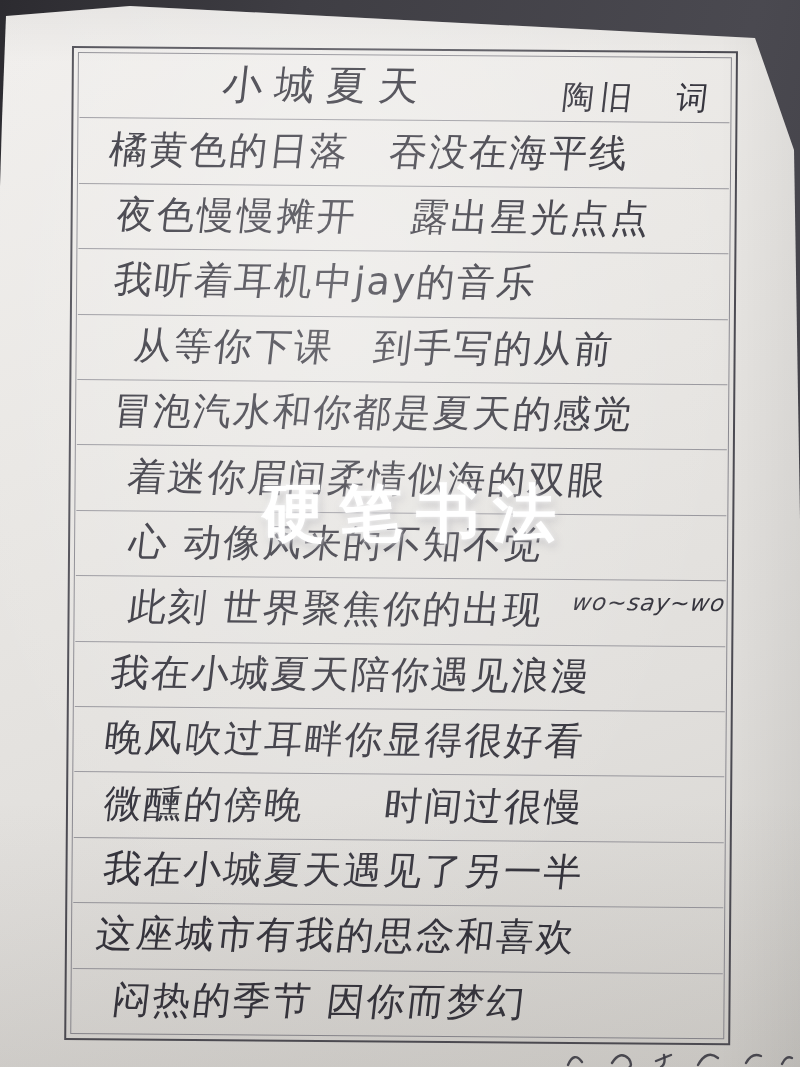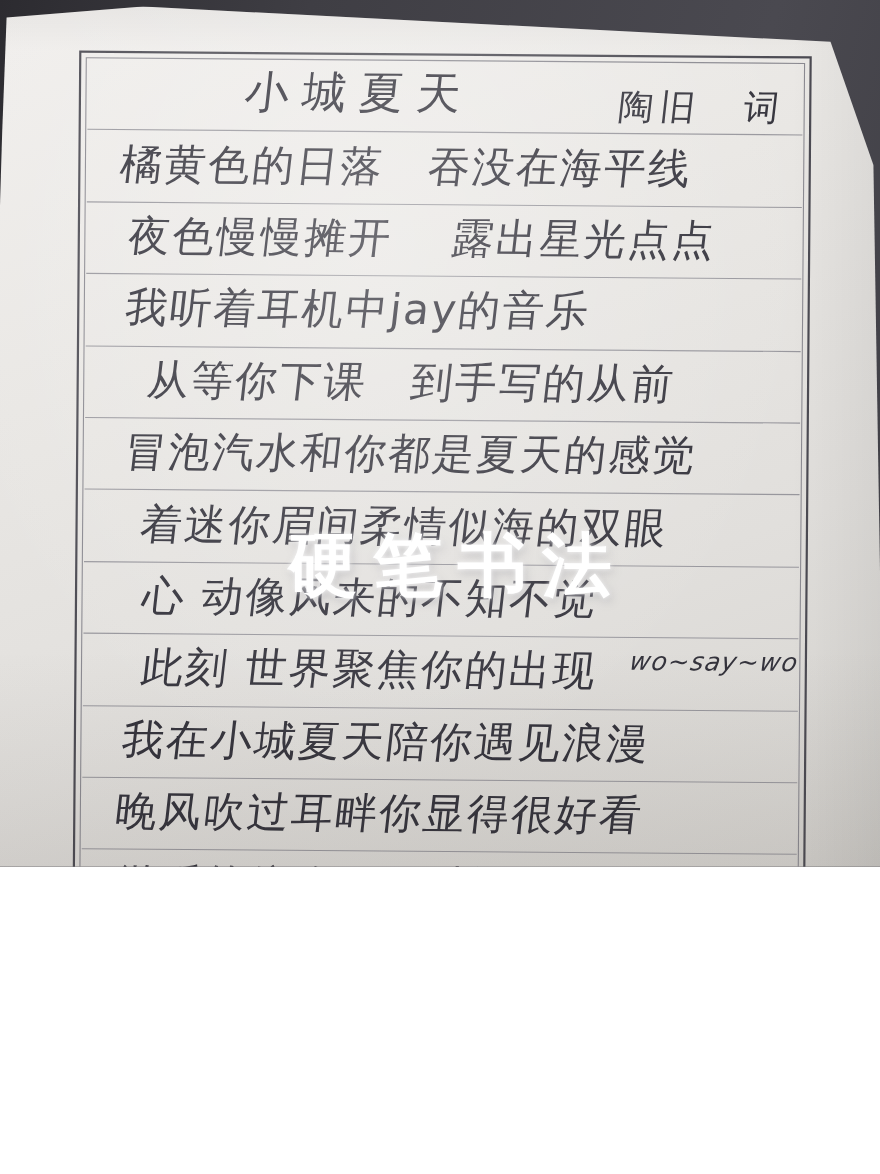--- a/index.html
+++ b/index.html
@@ -5,21 +5,21 @@
   :root{
     --bg:#3a3940; --paper:#e8e6e2; --ink:#34333c;
     --rule:#98979d; --frame:#4c4b53; --wm:#ffffff;
   }
   *{margin:0;padding:0;box-sizing:border-box;}
   body{
     width:800px;height:1067px;overflow:hidden;
     font-family:"DejaVu Sans",sans-serif;
   }
   #stage{
-    position:relative;width:800px;height:788px;overflow:hidden;
+    position:relative;width:800px;height:1067px;overflow:hidden;
     background:linear-gradient(105deg,#2c2b30 0%,#3f3e44 28%,#4a4950 70%,#3e3d43 100%);
     text-align:right;
   }
   .paper{
     position:absolute;inset:0;
     clip-path:polygon(6px 16px,130px 6px,755px 38px,794px 150px,800px 520px,
                       800px 1067px,0px 1067px,-4px 320px,2px 120px);
     background:linear-gradient(160deg,#f1efed 0%,#e9e7e4 35%,#e1dfdc 68%,#d6d4d0 100%);
   }
   .paper::after{

